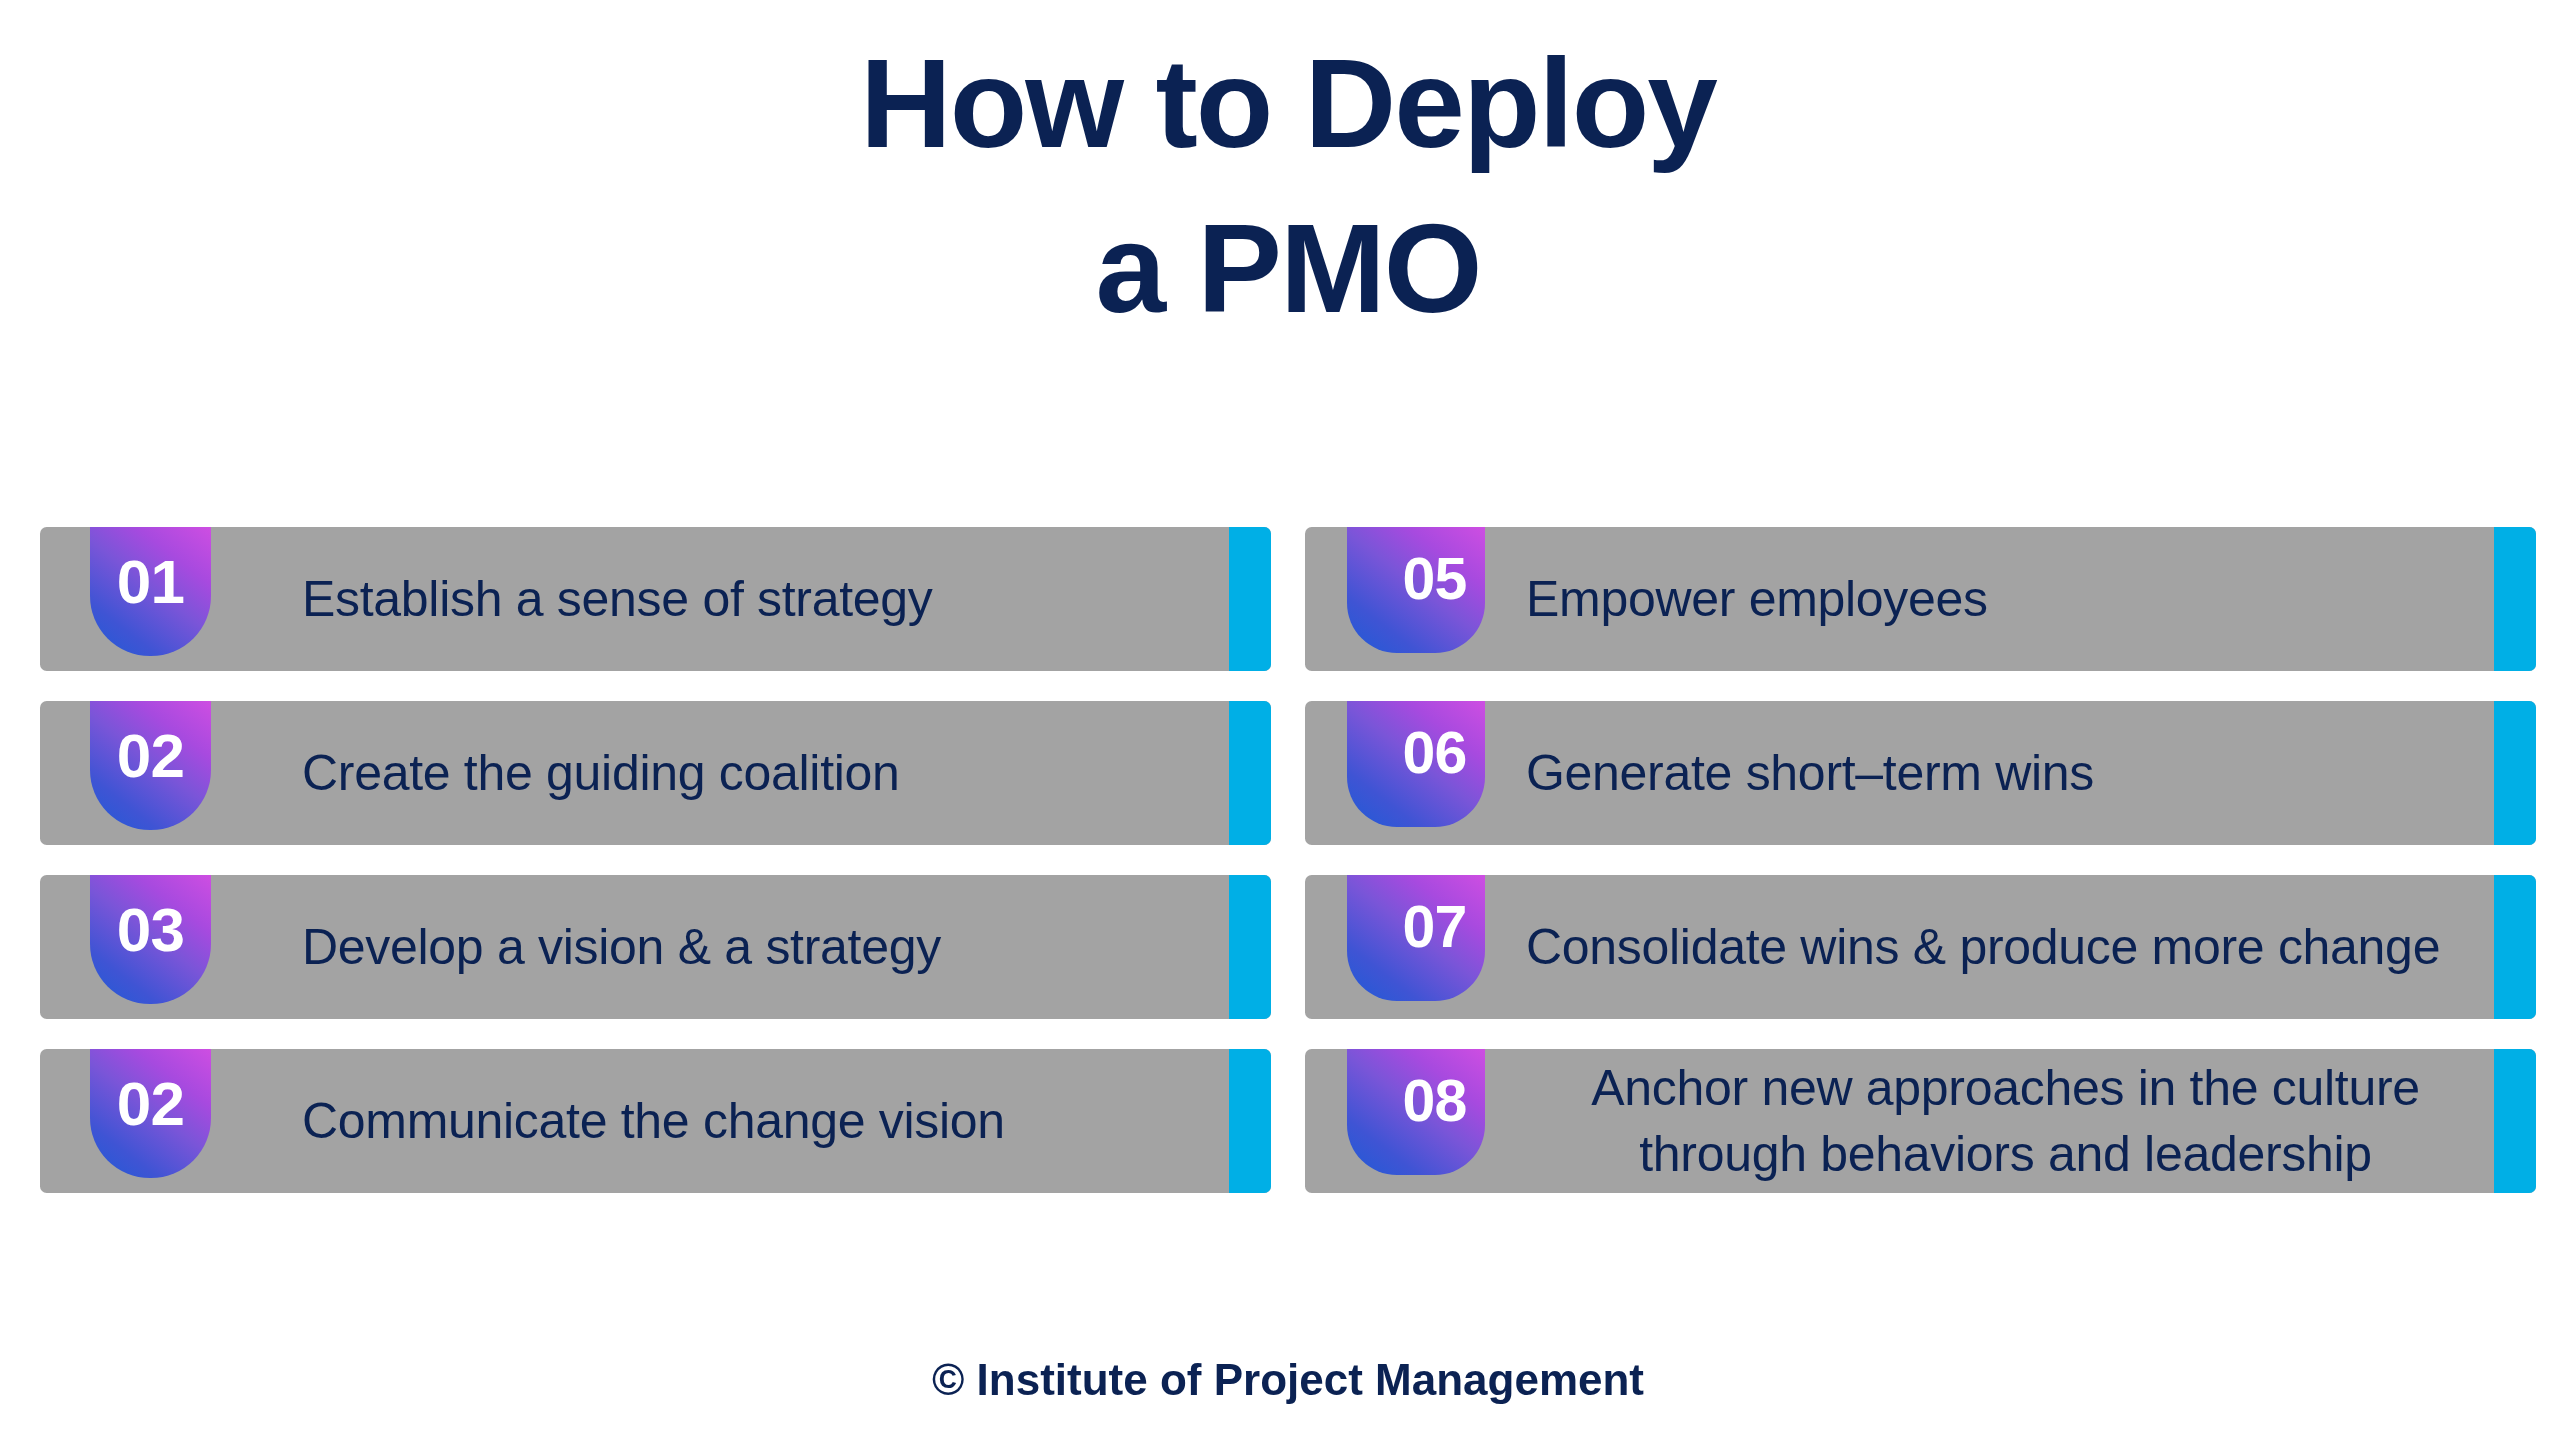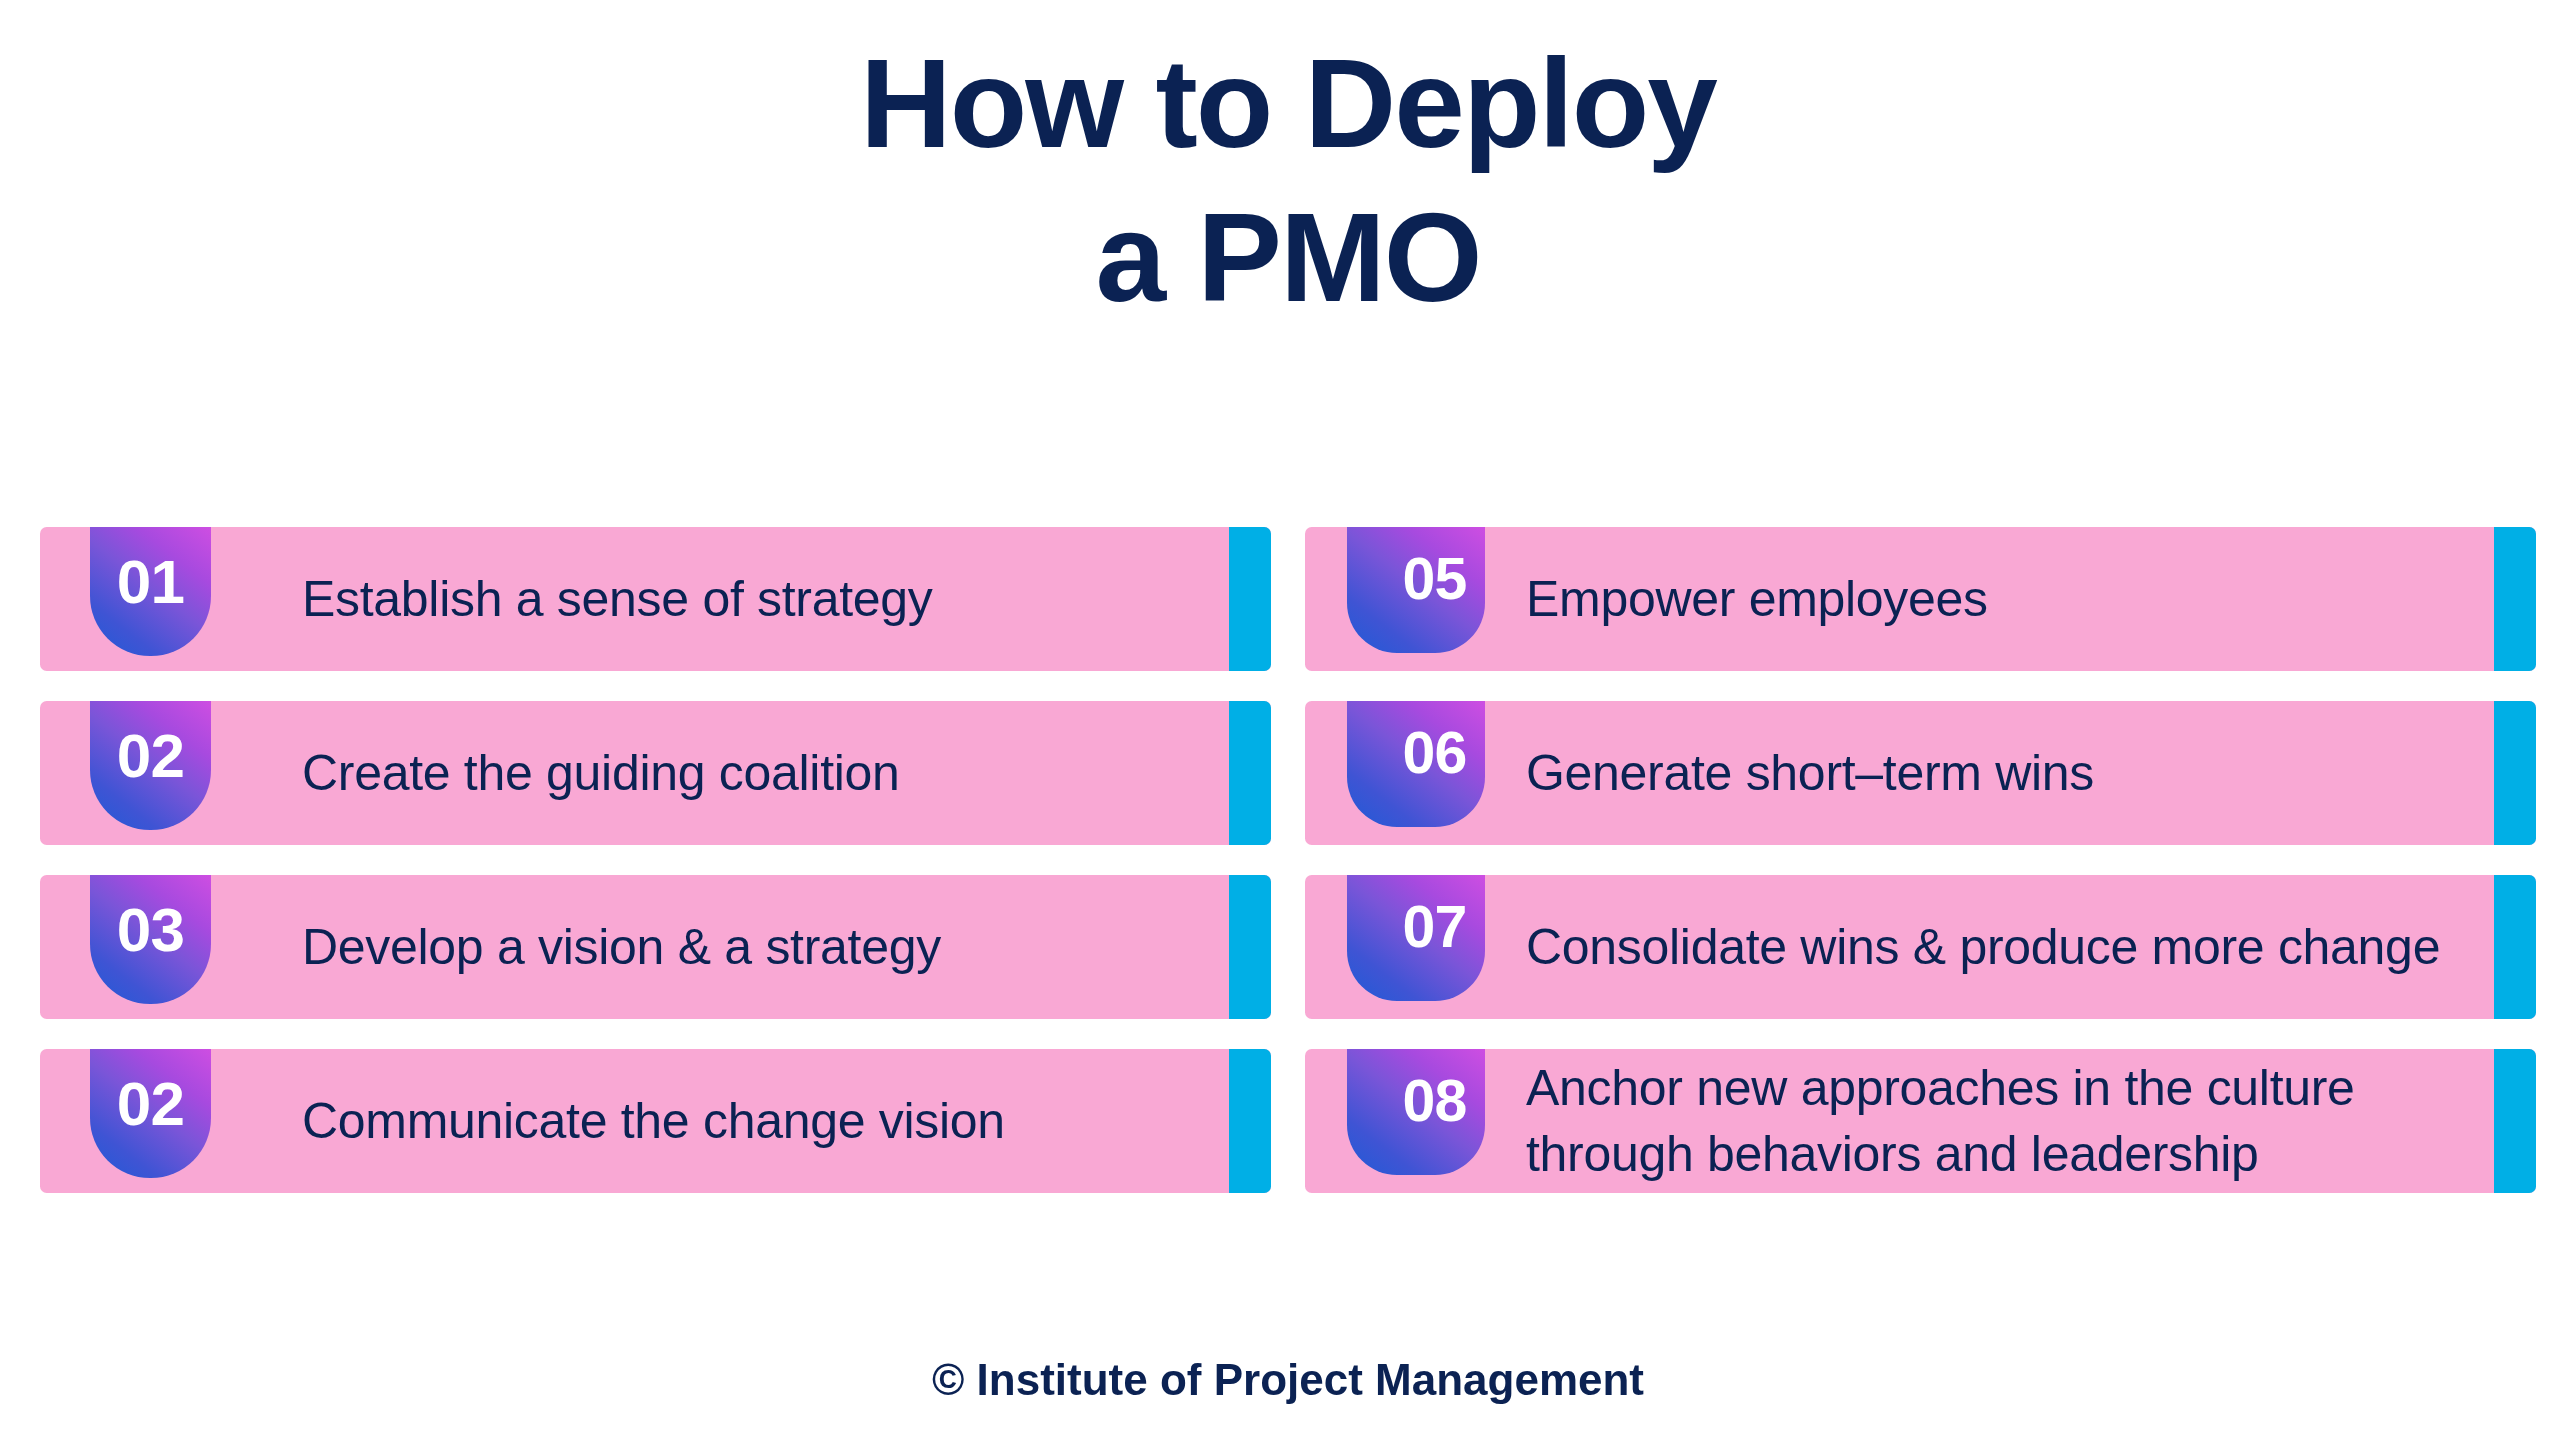--- a/index.html
+++ b/index.html
@@ -25,42 +25,43 @@
   }
   .title-line {
     color: #0B2253;
     font-family: "Liberation Sans", sans-serif;
     font-weight: 700;
     font-size: 127px;
     line-height: 1.0;
     letter-spacing: -2px;
     white-space: nowrap;
   }
-  .title-line.l1 { margin-bottom: 27px; }
+  .title-line.l1 { margin-bottom: 38px; }
 
   
   .steps-grid {
     position: absolute;
     left: 40px;
     top: 527px;
     width: 2496px;
     display: grid;
     grid-template-columns: 1231px 1231px;
     column-gap: 34px;
     row-gap: 30px;
   }
 
   .step-card {
     position: relative;
     height: 144px;
-    background: #f9a8d4;
+    background: #a3a3a3;
     border-radius: 6.7px;
     display: flex;
     align-items: center;
     overflow: visible;
+    text-align: center;
   }
 
   
   .badge {
     position: absolute;
     top: 0;
     width: 121px;
     height: 127px;
     background: linear-gradient(38deg, #1F5BD6 0%, #3F54D4 24%, #7A55D8 52%, #A74ADF 74%, #CE4EE2 100%);
     border-radius: 0 0 60px 60px;

